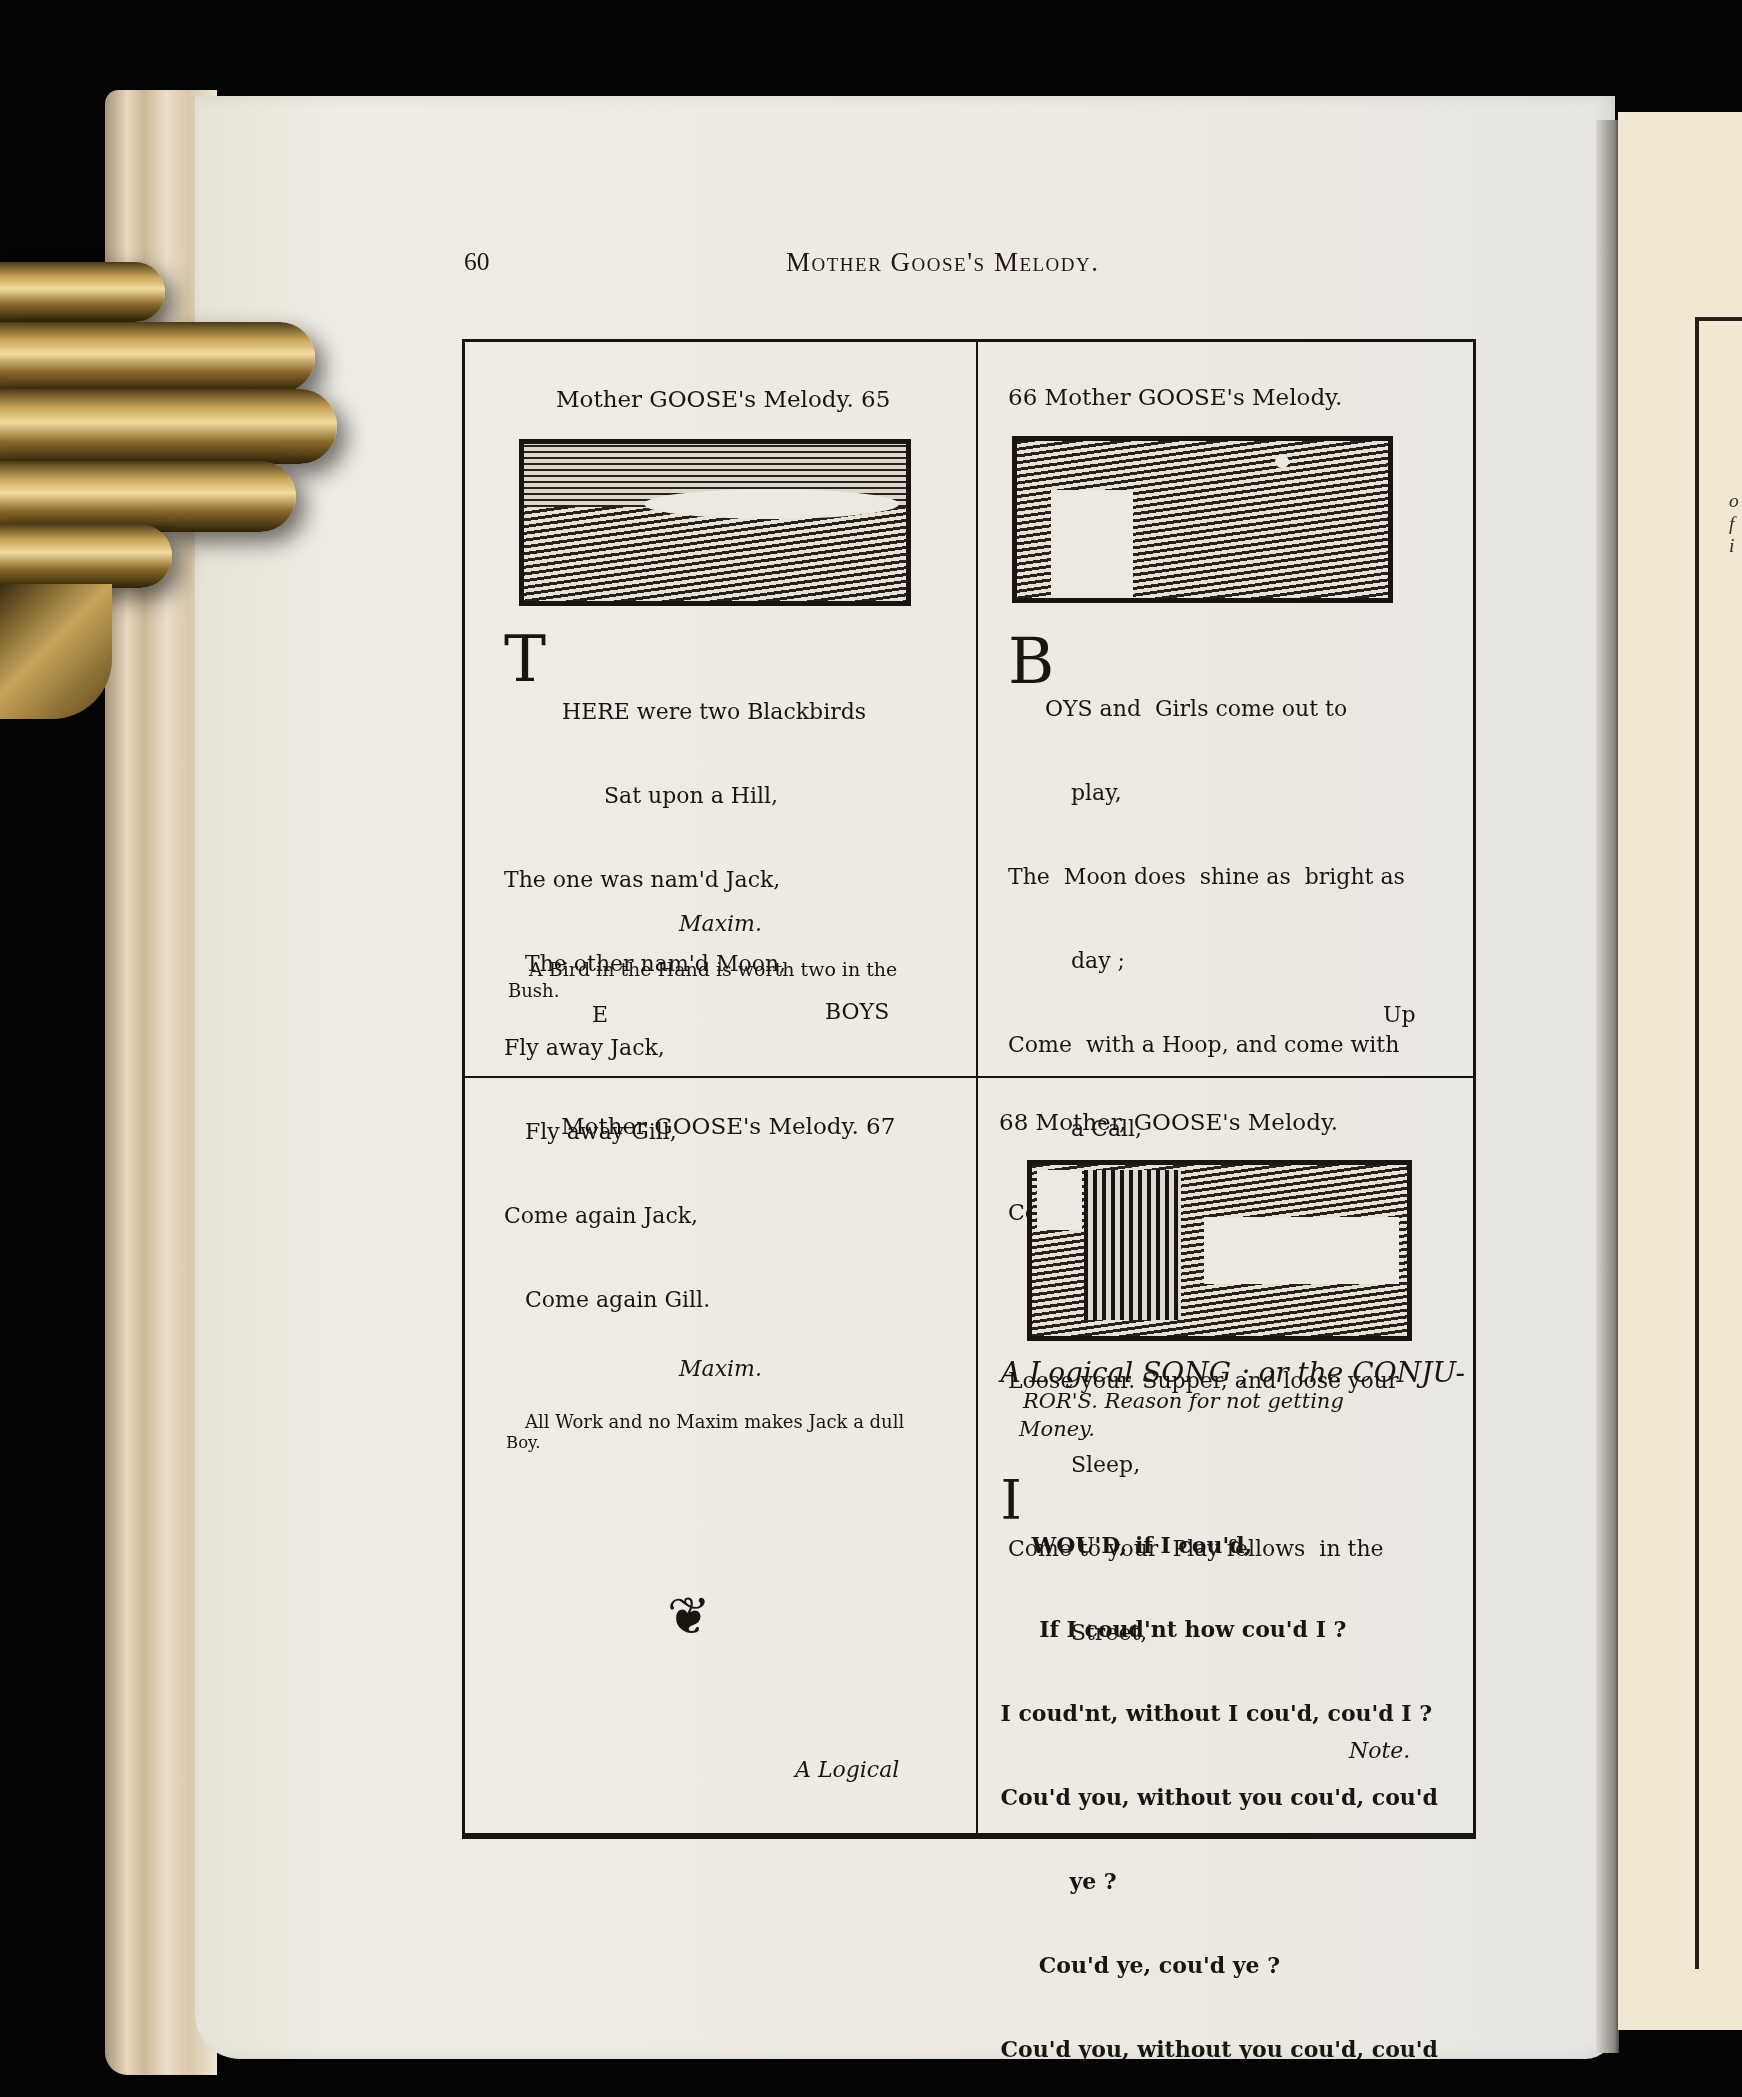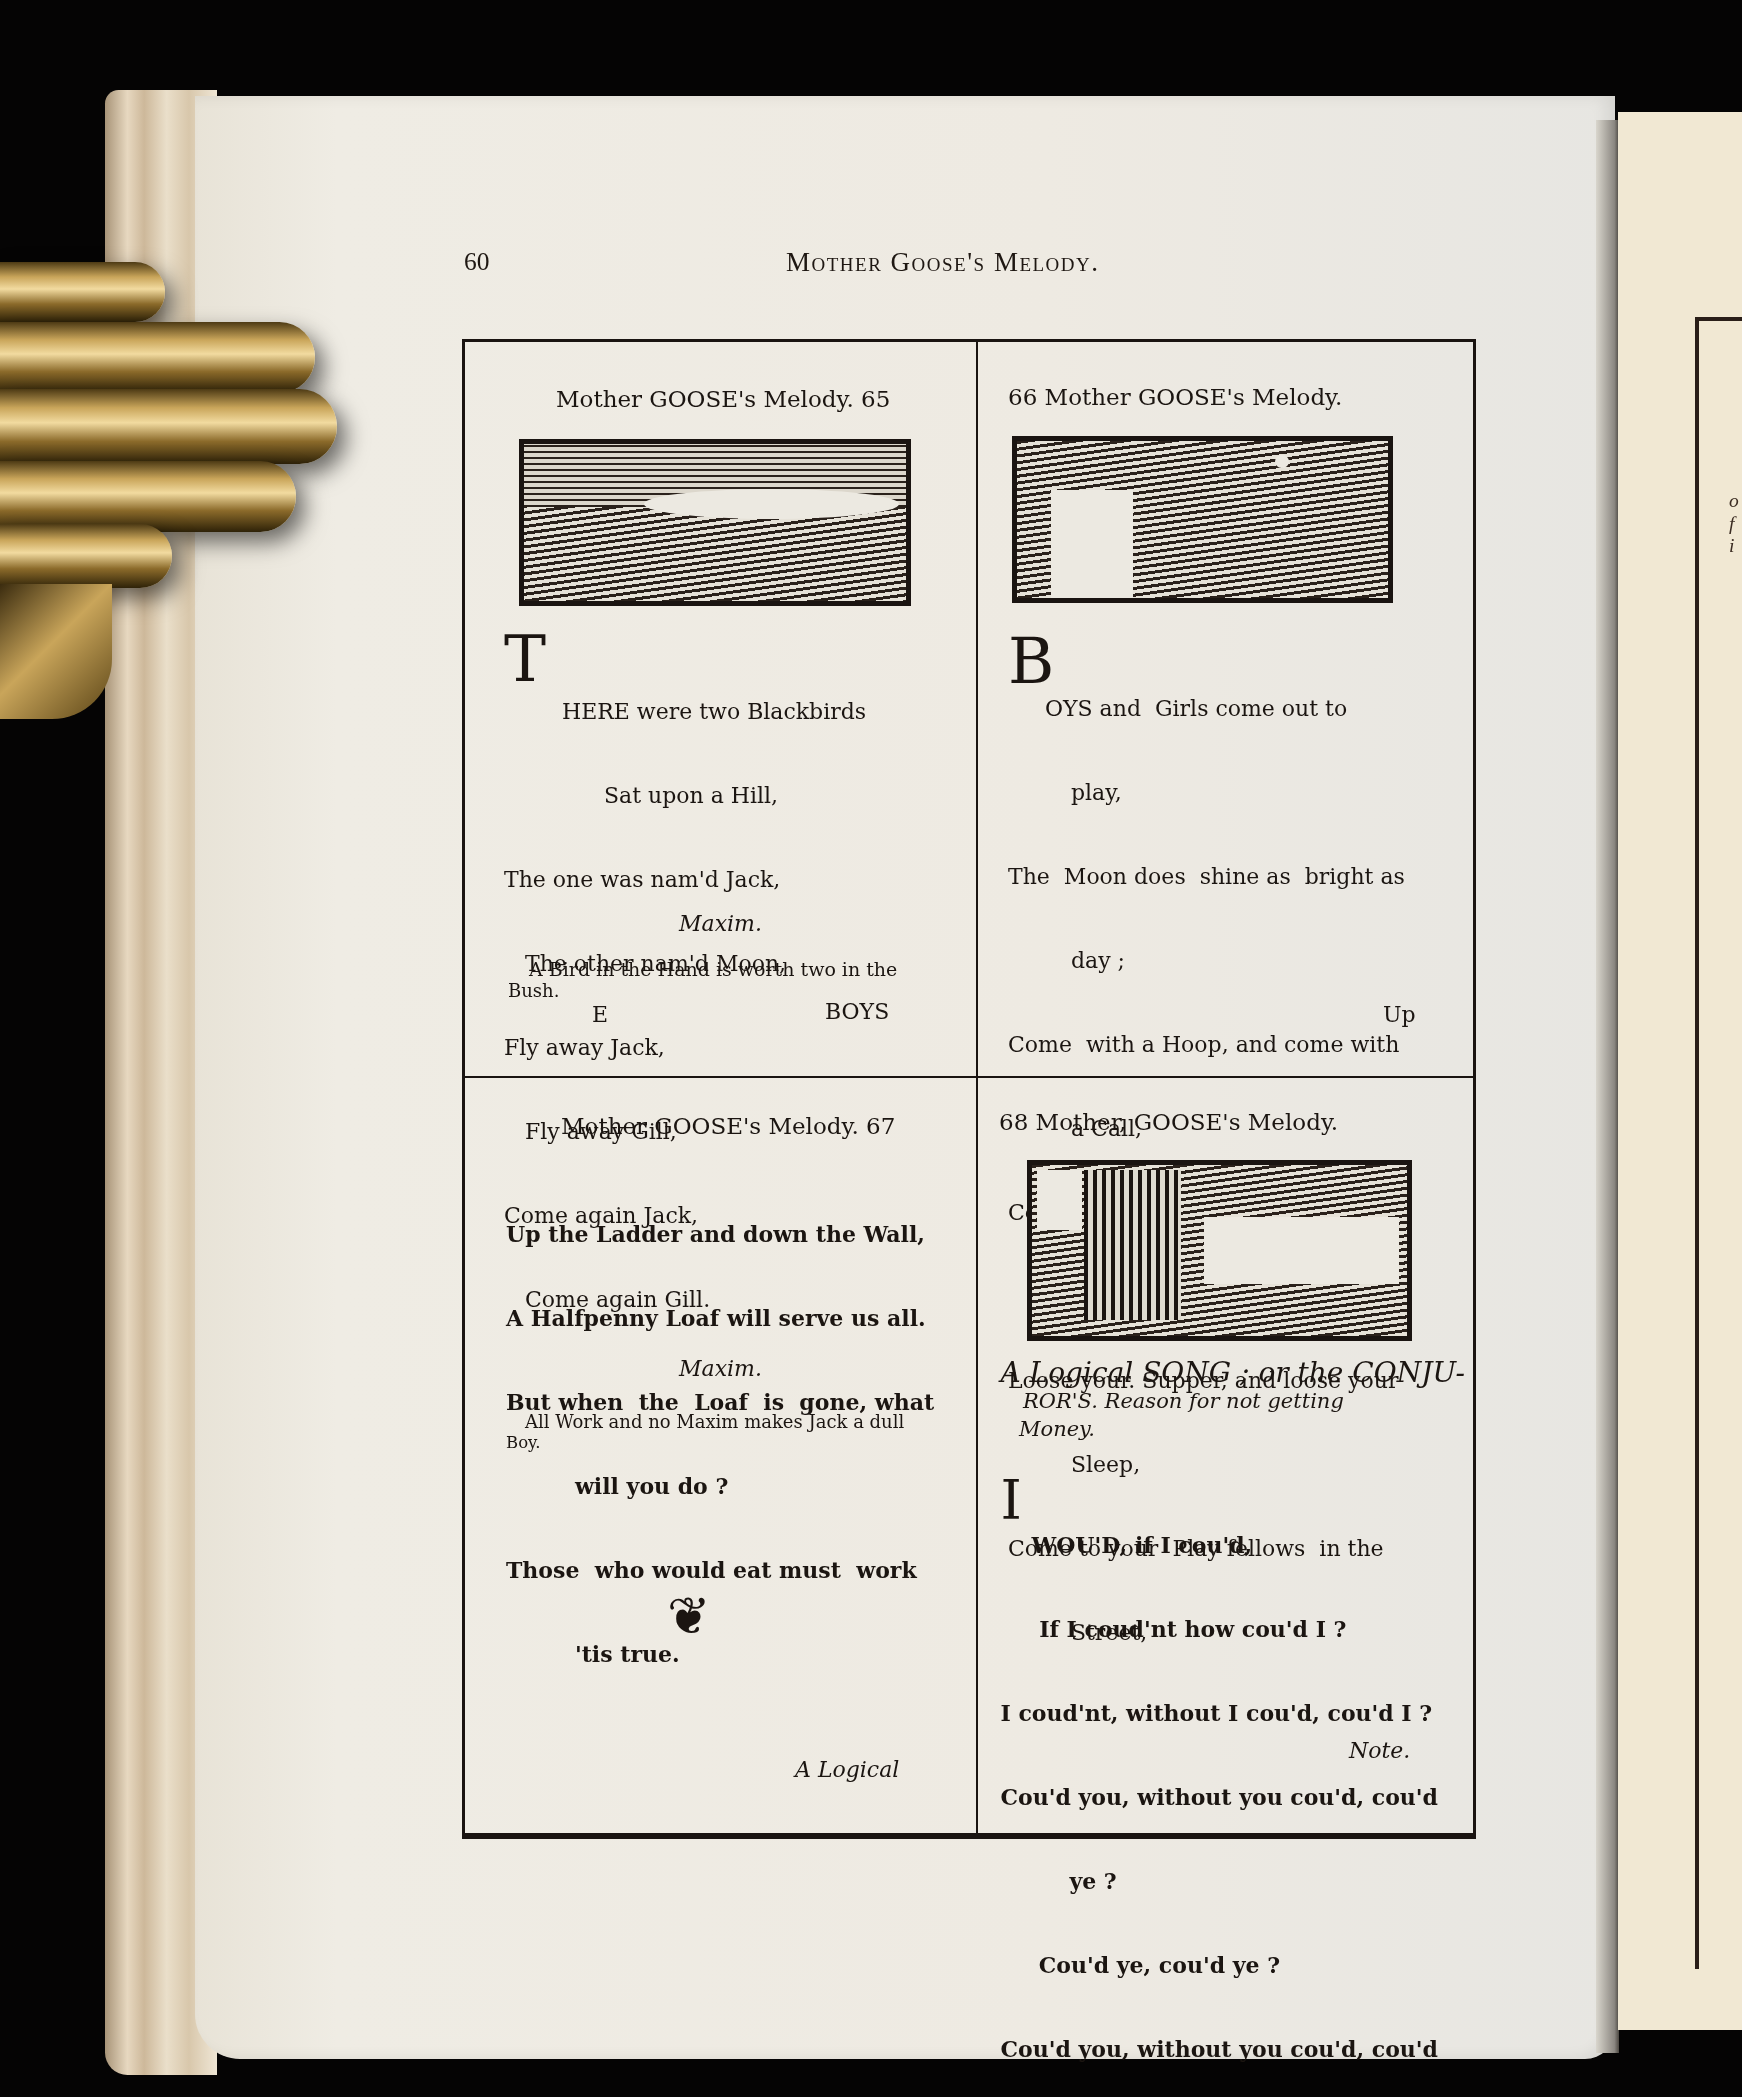--- a/index.html
+++ b/index.html
@@ -115,28 +115,20 @@
       <div>Loose your. Supper, and loose your</div>
       <div>         Sleep,</div>
       <div>Come to your  Play fellows  in the</div>
       <div>         Street,</div>
     </div>
     <div class="bold" style="position:absolute;left:405px;top:659px">Up</div>
   </div>
 
   <div class="cell c3">
     <div class="hdr" style="left:96px;top:34px">Mother GOOSE's Melody.  67</div>
-    <div class="lines" style="left:41px;top:86px;font-weight:bold">
-      <div>Up the Ladder and down the Wall,</div>
-      <div>A Halfpenny Loaf will serve us all.</div>
-      <div>But when  the  Loaf  is  gone, what</div>
-      <div>         will you do ?</div>
-      <div>Those  who would eat must  work</div>
-      <div>         'tis true.</div>
-    </div>
     <div class="it center" style="position:absolute;left:0;width:511px;top:277px">Maxim.</div>
     <div class="bold" style="position:absolute;left:60px;top:330px;font-size:18px">All Work and  no Maxim makes  Jack a dull</div>
     <div class="bold" style="position:absolute;left:41px;top:351px;font-size:16.5px">Boy.</div>
     <div class="ornament" style="left:202px;top:524px">❦</div>
     <div class="it bold" style="position:absolute;left:330px;top:678px">A  Logical</div>
   </div>
 
   <div class="cell c4">
     <div class="hdr bold" style="left:21px;top:30px">68  Mother, GOOSE's Melody.</div>
     <div class="woodcut" style="left:49px;top:82px;width:375px;height:171px">

